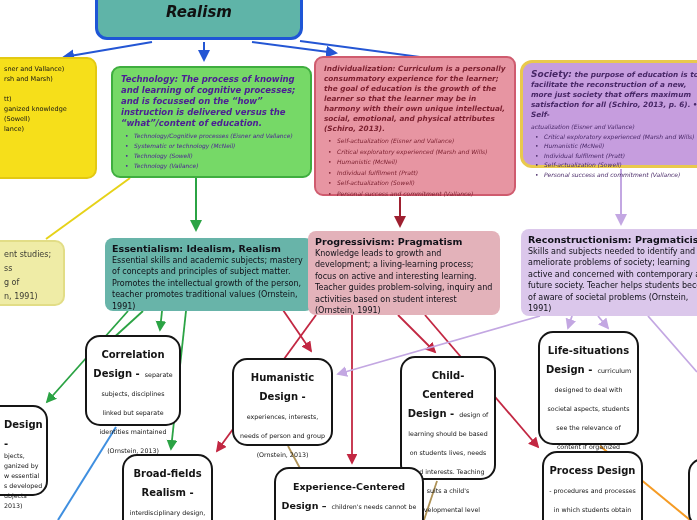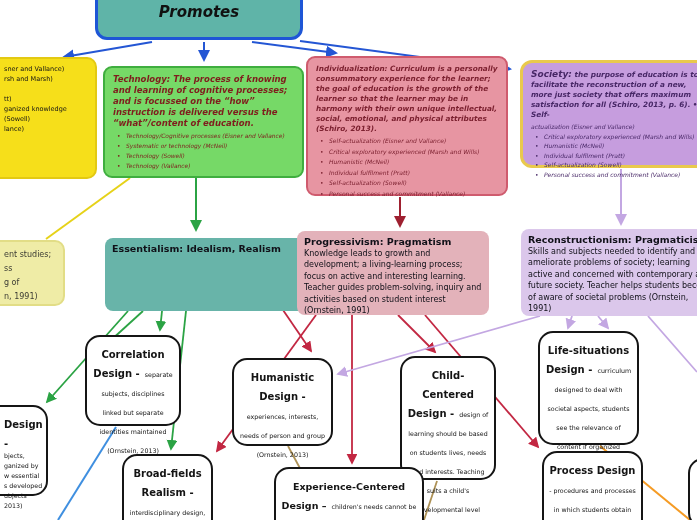--- a/index.html
+++ b/index.html
@@ -13,21 +13,21 @@
             display:flex;align-items:center;justify-content:center;}
   .planning .t{font-size:15px;font-weight:bold;font-style:italic;color:#111;}
 
   
   .cat{border-radius:9px;padding:6px 8px;}
   .cat .title{margin:0 0 2px 0;}
   .cat .tp{font-weight:bold;font-style:italic;}
   .cat .tr{font-style:italic;font-weight:600;}
   .cat .li{display:flex;}
   .cat .bu{width:9px;flex:0 0 9px;}
-  .tech{background:#76d967;border:2px solid #3fae3f;color:#7f1d1d;}
+  .tech{background:#76d967;border:2px solid #3fae3f;color:#4c1d95;margin-left:8px;}
   .tech .title{font-size:8.5px;line-height:11px;}
   .tech .list{font-size:5.9px;line-height:10px;font-style:italic;padding-left:4px;}
   .indiv{background:#e795a2;border:2px solid #cf5b6e;color:#7c2130;}
   .indiv .title{font-size:7.3px;line-height:10px;}
   .indiv .list{font-size:6px;line-height:10.5px;font-style:italic;padding-left:4px;}
   .soc{background:#c69dde;border:3px solid #e9c94d;color:#472766;border-radius:12px;}
   .soc .title{font-size:7.3px;line-height:10px;}
   .soc .tp{font-size:9px;}
   .soc .list{font-size:6px;line-height:9.5px;font-style:italic;}
   .soc .cont{font-size:6px;line-height:9.5px;font-style:italic;}
@@ -107,21 +107,21 @@
     <path d="M598,316 L608,328" stroke="#c3a7e2" stroke-width="1.8" fill="none" marker-end="url(#m-lav)"></path>
     <path d="M648,316 L697,372" stroke="#c3a7e2" stroke-width="1.8" fill="none"></path>
 
     <path d="M600,446 L690,520" stroke="#f59b24" stroke-width="2" fill="none"></path>
     <path d="M288,446 L302,472" stroke="#ae9257" stroke-width="1.8" fill="none"></path>
     <path d="M437,481 L424,520" stroke="#ae9257" stroke-width="1.8" fill="none"></path>
     <path d="M116,427 L58,520" stroke="#3f8fe0" stroke-width="2" fill="none"></path>
   </svg>
 
   <div class="node planning" style="left:95px;top:-16px;width:208px;height:56px;">
-    <span class="t">Promotes</span>
+    <span class="t">Realism</span>
   </div>
 
   <div class="node ybox" style="left:-84px;top:57px;width:181px;height:122px;padding:5px 4px 5px 86px;">
     <div class="sml frag-left">
         <div class="li">sner and Vallance)</div>
         <div class="li">rsh and Marsh)</div>
         <div class="li">&nbsp;</div>
         <div class="li">tt)</div>
         <div class="li">ganized knowledge (Sowell)</div>
         <div class="li">lance)</div>
@@ -143,21 +143,21 @@
           <span class="bu">•</span>
           <span>Technology (Sowell)</span>
         </div>
         <div class="li">
           <span class="bu">•</span>
           <span>Technology (Vallance)</span>
         </div>
       </div>
   </div>
 
-  <div class="node cat indiv" style="left:306px;top:56px;width:202px;height:140px;">
+  <div class="node cat indiv" style="left:314px;top:56px;width:202px;height:140px;">
     <p class="title"><span class="tp">Individualization:</span><span class="tr">  Curriculum is a personally consummatory experience for the learner; the goal of education is the growth of the learner so that the learner may be in harmony with their own unique intellectual, social, emotional, and physical attributes (Schiro, 2013).</span></p>
     <div class="list">
         <div class="li">
           <span class="bu">•</span>
           <span>Self-actualization (Eisner and Vallance)</span>
         </div>
         <div class="li">
           <span class="bu">•</span>
           <span>Critical exploratory experienced (Marsh and Wills)</span>
         </div>
@@ -211,23 +211,24 @@
     <div class="sml frag-left">
         <div class="li">ent studies;</div>
         <div class="li">ss</div>
         <div class="li">g of</div>
         <div class="li">n, 1991)</div>
       </div>
   </div>
 
   <div class="node phil ess" style="left:105px;top:238px;width:208px;height:73px;">
     <div class="hd">Essentialism: Idealism, Realism</div>
-  </div>
-
-  <div class="node phil prog" style="left:297px;top:231px;width:192px;height:84px;">
+    <div class="bd">Essential skills and academic subjects; mastery of concepts and principles of subject matter. Promotes the intellectual growth of the person, teacher promotes traditional values (Ornstein, 1991)</div>
+  </div>
+
+  <div class="node phil prog" style="left:308px;top:231px;width:192px;height:84px;">
     <div class="hd">Progressivism: Pragmatism</div>
     <div class="bd">Knowledge leads to growth and development; a living-learning process; focus on active and interesting learning. Teacher guides problem-solving, inquiry and activities based on student interest (Ornstein, 1991)</div>
   </div>
 
   <div class="node phil recon" style="left:521px;top:229px;width:200px;height:87px;">
     <div class="hd">Reconstructionism: Pragmaticism</div>
     <div class="bd">Skills and subjects needed to identify and ameliorate problems of society; learning active and concerned with contemporary and future society. Teacher helps students become of aware of societal problems (Ornstein, 1991)</div>
   </div>
 
   <div class="node dbox" style="left:85px;top:335px;width:96px;height:91px;">

